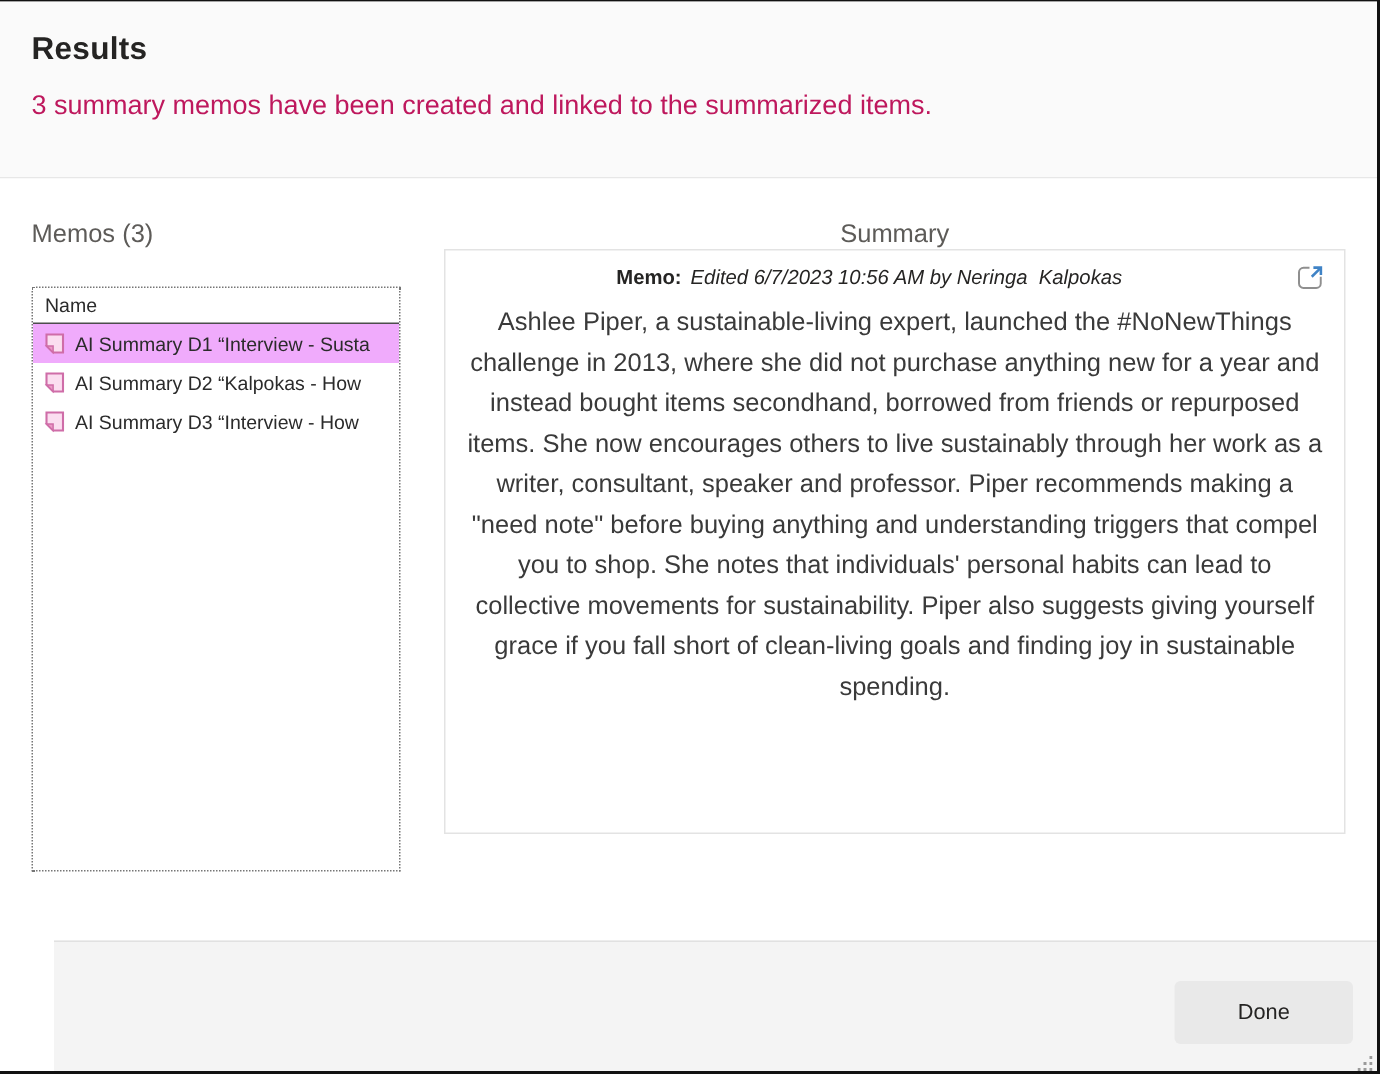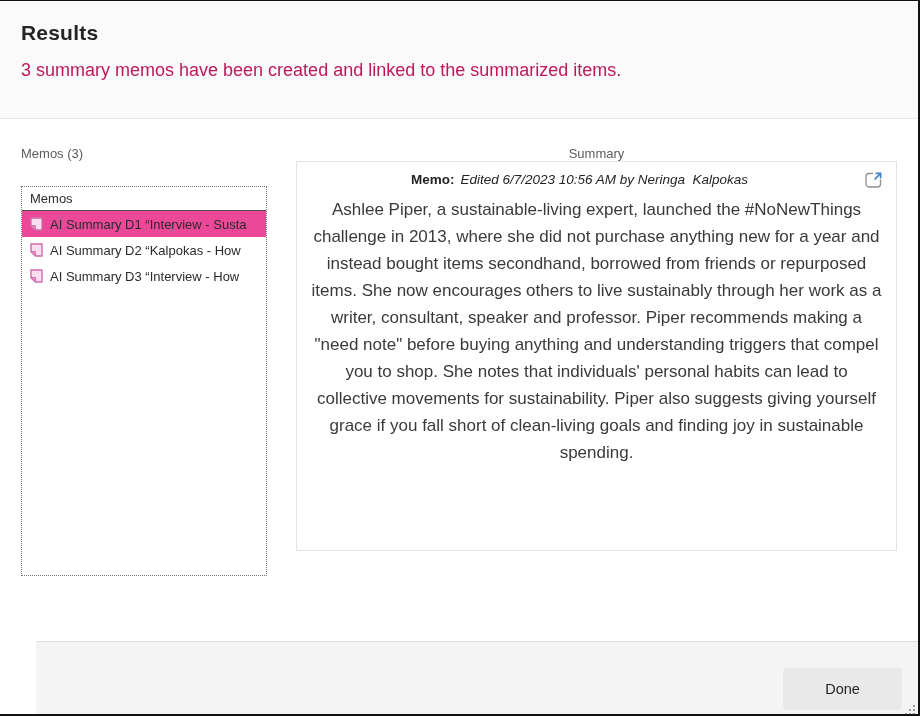--- a/index.html
+++ b/index.html
@@ -41,21 +41,21 @@
   .main {
     display: flex;
     height: 502px;
     background: #ffffff;
     padding: 0 21px;
   }
   .col-left { width: 246px; flex: 0 0 246px; margin-right: 29px; }
   .col-right { flex: 1 1 auto; min-width: 0; text-align: center; }
   .section-label {
     margin-top: 27px;
-    font-size: 13px;
+    font-size: 17px;
     color: #5d5b58;
   }
   
   .listbox {
     margin-top: 25px;
     height: 390px;
     background: #ffffff;
     border: 1px dotted #767676;
     overflow: hidden;
   }
@@ -73,21 +73,21 @@
     display: flex;
     align-items: center;
     gap: 6px;
     padding-left: 7px;
     font-size: 13px;
     color: #2b2b2b;
     white-space: nowrap;
     overflow: hidden;
     cursor: default;
   }
-  .list-row.selected { background: #ec4899; }
+  .list-row.selected { background: #f0abfc; }
   .note-icon { flex: 0 0 auto; display: inline-flex; }
   
   .memo-panel {
     height: 390px;
     background: #ffffff;
     border: 1px solid #e3e3e3;
     padding: 10px 14px 10px 14px;
     position: relative;
     overflow: hidden;
   }
@@ -114,21 +114,21 @@
     margin-top: 9px;
     font-size: 17px;
     line-height: 27px;
     color: #3a3a3a;
     max-width: 572px;
   }
   
   .footer {
     position: absolute;
     left: 0; right: 0; bottom: 0;
-    height: 73px;
+    height: 87px;
     background: #f4f4f4;
     border-top: 1px solid #e1e1e1;
     margin-left: 36px;
   }
   .done-btn {
     position: absolute;
     top: 26px;
     right: 16px;
     width: 119px;
     height: 42px;
@@ -156,21 +156,21 @@
   <div class="header">
     <h1>Results</h1>
     <div class="subtitle">3 summary memos have been created and linked to the summarized items.</div>
   </div>
 
   <div class="main">
 
     <div class="col-left">
       <div class="section-label">Memos (3)</div>
       <div class="listbox">
-        <div class="list-header">Memos</div>
+        <div class="list-header">Name</div>
 
         <div class="list-row selected">
           <span class="note-icon">
             <svg width="15" height="16" viewBox="0 0 15 16">
               <path d="M2 2 H13 V14 H6.4 L2 9.6 Z" fill="#fbdef0" stroke="#cf6da8" stroke-width="1.4"></path>
               <path d="M2 9.6 L6.4 14 L6.4 9.6 Z" fill="#ec9ac6" stroke="#cf6da8" stroke-width="1"></path>
             </svg>
           </span>
           <span>AI Summary D1 “Interview - Susta</span>
         </div>

